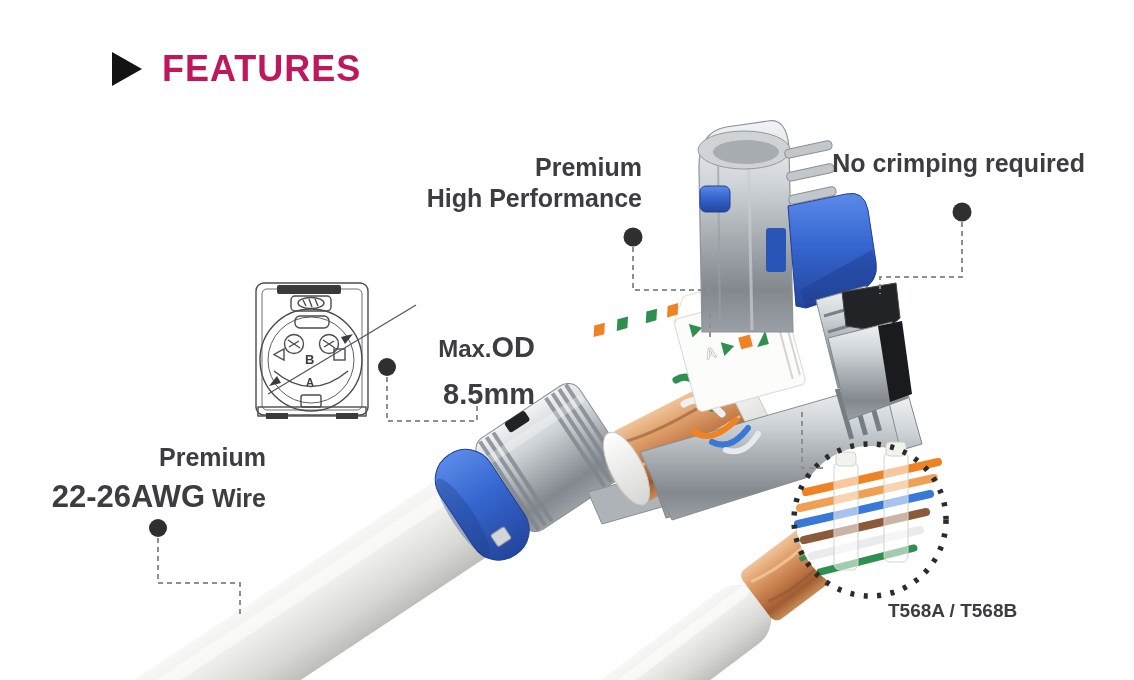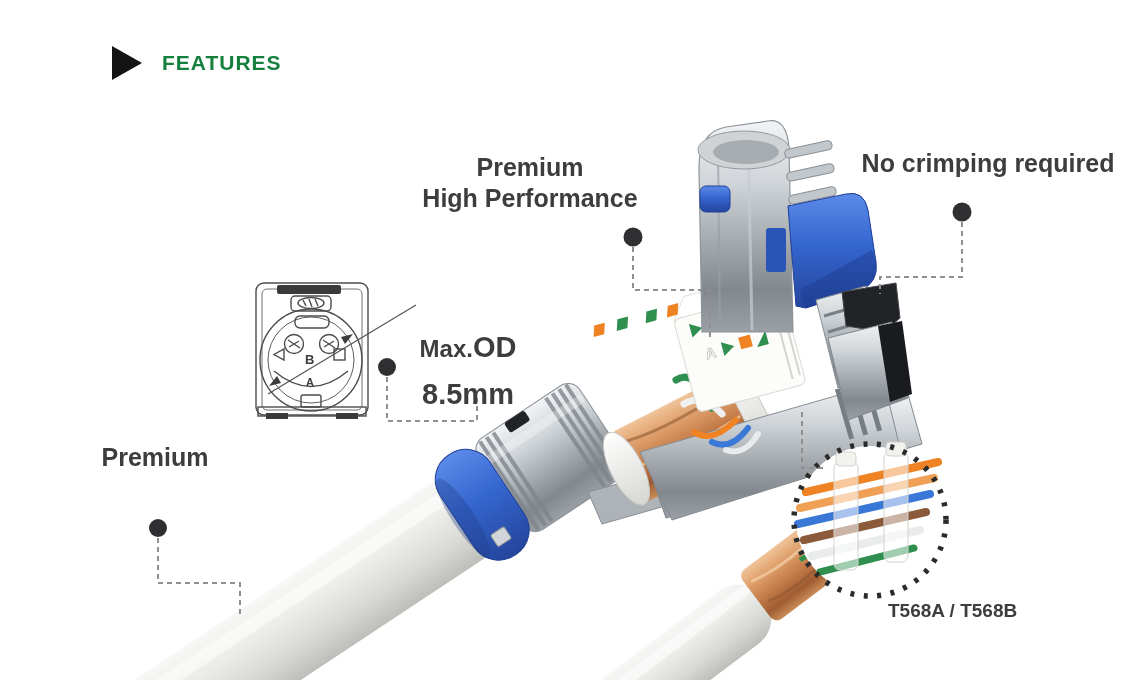--- a/index.html
+++ b/index.html
@@ -2,28 +2,28 @@
 <html><head>
 <meta charset="utf-8">
 <style>
   html,body{margin:0;padding:0;background:#fff;}
   .stage{
     position:relative;width:1134px;height:680px;background:#ffffff;overflow:hidden;
     font-family:"Liberation Sans",sans-serif;color:#3d3d3f;
   }
   .scene{position:absolute;left:0;top:0;width:1134px;height:680px;}
   .txt{position:absolute;font-weight:700;line-height:1.25;}
-  .center{text-align:center;}
+  .center{text-align:right;}
   
   .features{left:112px;top:46px;display:flex;align-items:center;gap:20px;}
   .tri{width:0;height:0;border-left:30px solid #131313;border-top:17px solid transparent;border-bottom:17px solid transparent;}
-  .features .label{font-size:21px;letter-spacing:1px;color:#15803d;text-align:center;}
+  .features .label{font-size:36px;letter-spacing:1px;color:#be185d;text-align:center;}
   
   .premium{left:418px;top:152px;width:224px;font-size:25px;}
-  .nocrimp{left:852px;top:148px;width:272px;font-size:25px;}
+  .nocrimp{left:813px;top:148px;width:272px;font-size:25px;}
   .maxod{left:401px;top:328px;width:134px;font-size:24px;line-height:1.35;}
   .maxod .big{font-size:29px;}
   .maxod .val{font-size:29px;margin-top:8px;}
   .support{left:44px;top:440px;width:222px;font-size:25px;line-height:1.4;}
   .support .big{font-size:31px;}
   .support .suffix{font-size:25px;margin-left:7px;}
   .wiring{left:888px;top:598px;width:240px;font-size:19px;line-height:1.32;}
 </style>
 </head>
 <body>
@@ -256,19 +256,22 @@
 
   <div class="txt maxod center">
     <div>
       <span>Max.</span><span class="big">OD</span>
     </div>
     <div class="val">8.5mm</div>
   </div>
 
   <div class="txt support center">
     <div>Premium</div>
+    <div>
+      <span class="big">22-26AWG</span><span class="suffix">Wire</span>
+    </div>
   </div>
 
   <div class="txt wiring">
     <div>T568A / T568B</div>
   </div>
 
 </div>
 
 </body></html>

